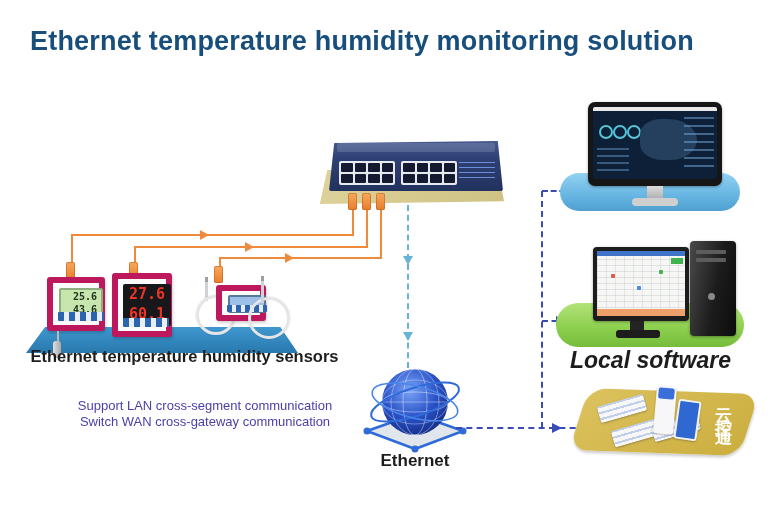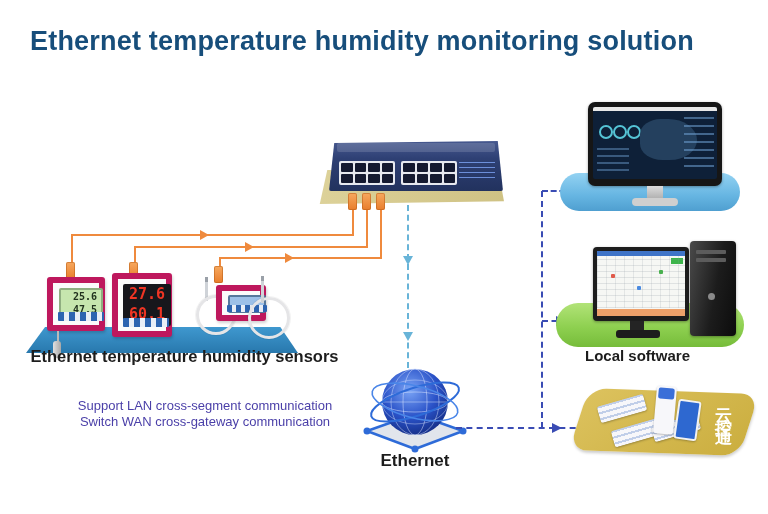--- a/index.html
+++ b/index.html
@@ -199,21 +199,21 @@
   <span class="oarrow" style="left:285px;top:253px;"></span>
   <span class="oplug" style="left:66px;top:262px;"></span>
   <span class="oplug" style="left:129px;top:262px;"></span>
   <span class="oplug" style="left:214px;top:266px;"></span>
 
   <div class="sensor-platform"></div>
 
   <div class="sensor-box s1">
     <div class="lcd">
       <div>25.6</div>
-      <div>47.5</div>
+      <div>43.6</div>
     </div>
     <span class="btnrow"></span>
   </div>
   <span class="probe-line"></span>
   <span class="probe-cap"></span>
 
   <div class="sensor-box s2">
     <div class="screen">
       <div class="t">27.6</div>
       <div class="h">60.1</div>
@@ -301,21 +301,21 @@
       <span class="ls-bottom"></span>
     </div>
   </div>
   <span class="l-neck"></span>
   <span class="l-base"></span>
   <div class="tower">
     <span class="slot sl1"></span>
     <span class="slot sl2"></span>
     <span class="pwr"></span>
   </div>
-  <div class="lbl" style="left:555px;top:347px;width:165px;font-size:15px;">Local software</div>
+  <div class="lbl" style="left:568px;top:347px;width:165px;font-size:23px;font-style:italic;">Local software</div>
 
   <div class="app-platform"></div>
   <span class="phone ph1"></span>
   <span class="phone ph2"></span>
   <span class="phone ph3"></span>
   <span class="phone ph-stand">
       <span class="hd"></span>
     </span>
   <span class="phone ph-blue"></span>
   <div class="app-brand">云控通</div>

